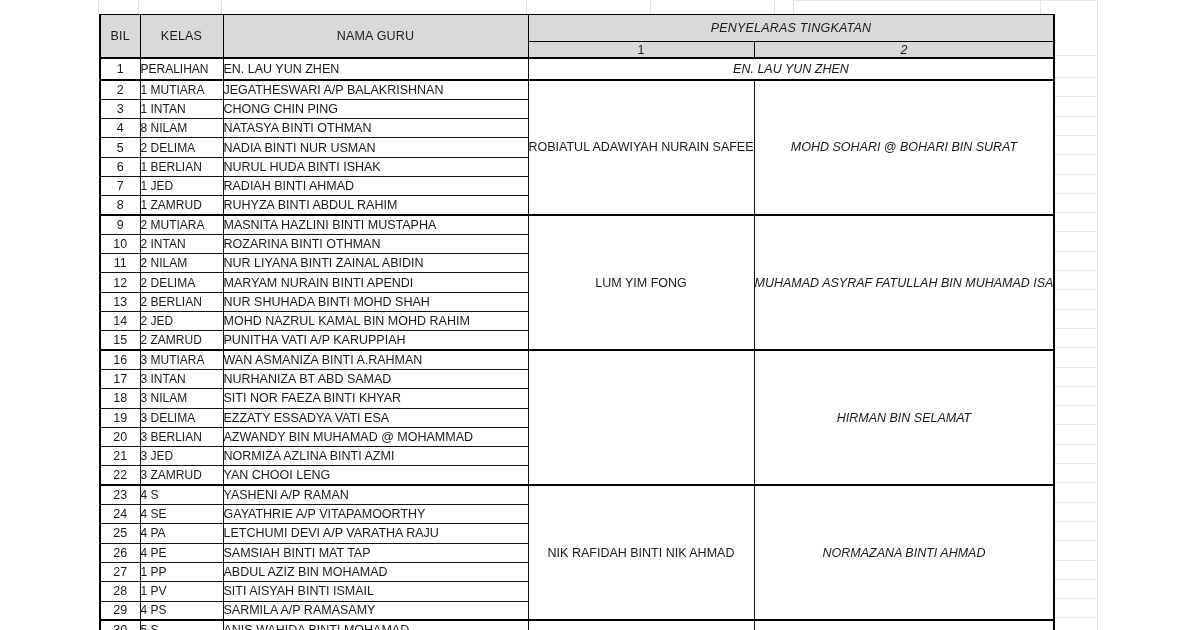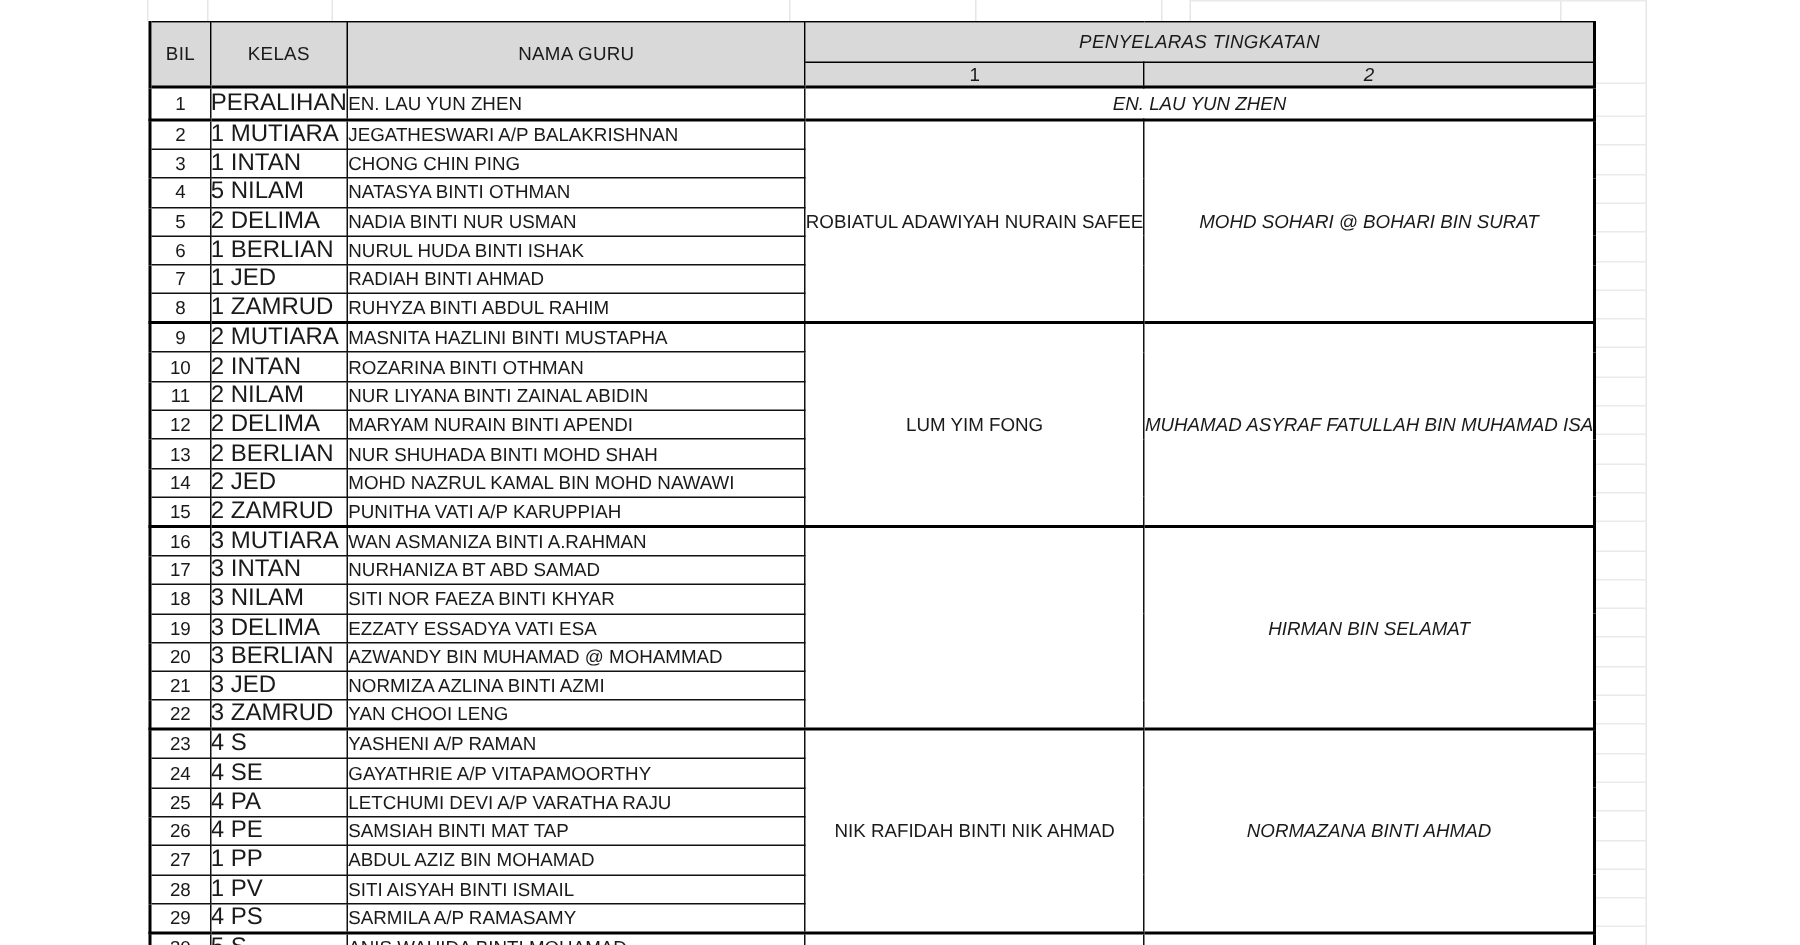--- a/index.html
+++ b/index.html
@@ -82,21 +82,21 @@
   }
 
   
   .bil {
     text-align: center;
     font-size: 12.5px;
     color: #3b3b3b;
   }
   .kelas {
     font-weight: bold;
-    font-size: 16px;
+    font-size: 12px;
     padding-left: 5px;
   }
   .nama {
     font-size: 12.5px;
     padding-left: 5px;
     color: #2b2b2b;
   }
   .pen {
     text-align: center;
     font-size: 12.5px;
@@ -199,21 +199,21 @@
           <td class="pen block-top block-bottom" rowspan="7">ROBIATUL ADAWIYAH NURAIN SAFEE</td>
           <td class="pen edge-right block-top block-bottom" rowspan="7">MOHD SOHARI @ BOHARI BIN SURAT</td>
         </tr>
         <tr class="row">
           <td class="bil edge-left">3</td>
           <td class="kelas">1 INTAN</td>
           <td class="nama thickish">CHONG CHIN PING</td>
         </tr>
         <tr class="row">
           <td class="bil edge-left">4</td>
-          <td class="kelas">5 NILAM</td>
+          <td class="kelas">8 NILAM</td>
           <td class="nama thickish">NATASYA BINTI OTHMAN</td>
         </tr>
         <tr class="row">
           <td class="bil edge-left">5</td>
           <td class="kelas">2 DELIMA</td>
           <td class="nama thickish">NADIA BINTI NUR USMAN</td>
         </tr>
         <tr class="row">
           <td class="bil edge-left">6</td>
           <td class="kelas">1 BERLIAN</td>
@@ -252,21 +252,21 @@
           <td class="nama thickish">MARYAM NURAIN BINTI APENDI</td>
         </tr>
         <tr class="row">
           <td class="bil edge-left">13</td>
           <td class="kelas">2 BERLIAN</td>
           <td class="nama thickish">NUR SHUHADA BINTI MOHD SHAH</td>
         </tr>
         <tr class="row">
           <td class="bil edge-left">14</td>
           <td class="kelas">2 JED</td>
-          <td class="nama thickish">MOHD NAZRUL KAMAL BIN MOHD NAWAWI</td>
+          <td class="nama thickish">MOHD NAZRUL KAMAL BIN MOHD RAHIM</td>
         </tr>
         <tr class="row">
           <td class="bil edge-left block-bottom">15</td>
           <td class="kelas block-bottom">2 ZAMRUD</td>
           <td class="nama thickish block-bottom">PUNITHA VATI A/P KARUPPIAH</td>
         </tr>
         <tr class="row">
           <td class="bil edge-left block-top">16</td>
           <td class="kelas block-top">3 MUTIARA</td>
           <td class="nama thickish block-top">WAN ASMANIZA BINTI A.RAHMAN</td>

